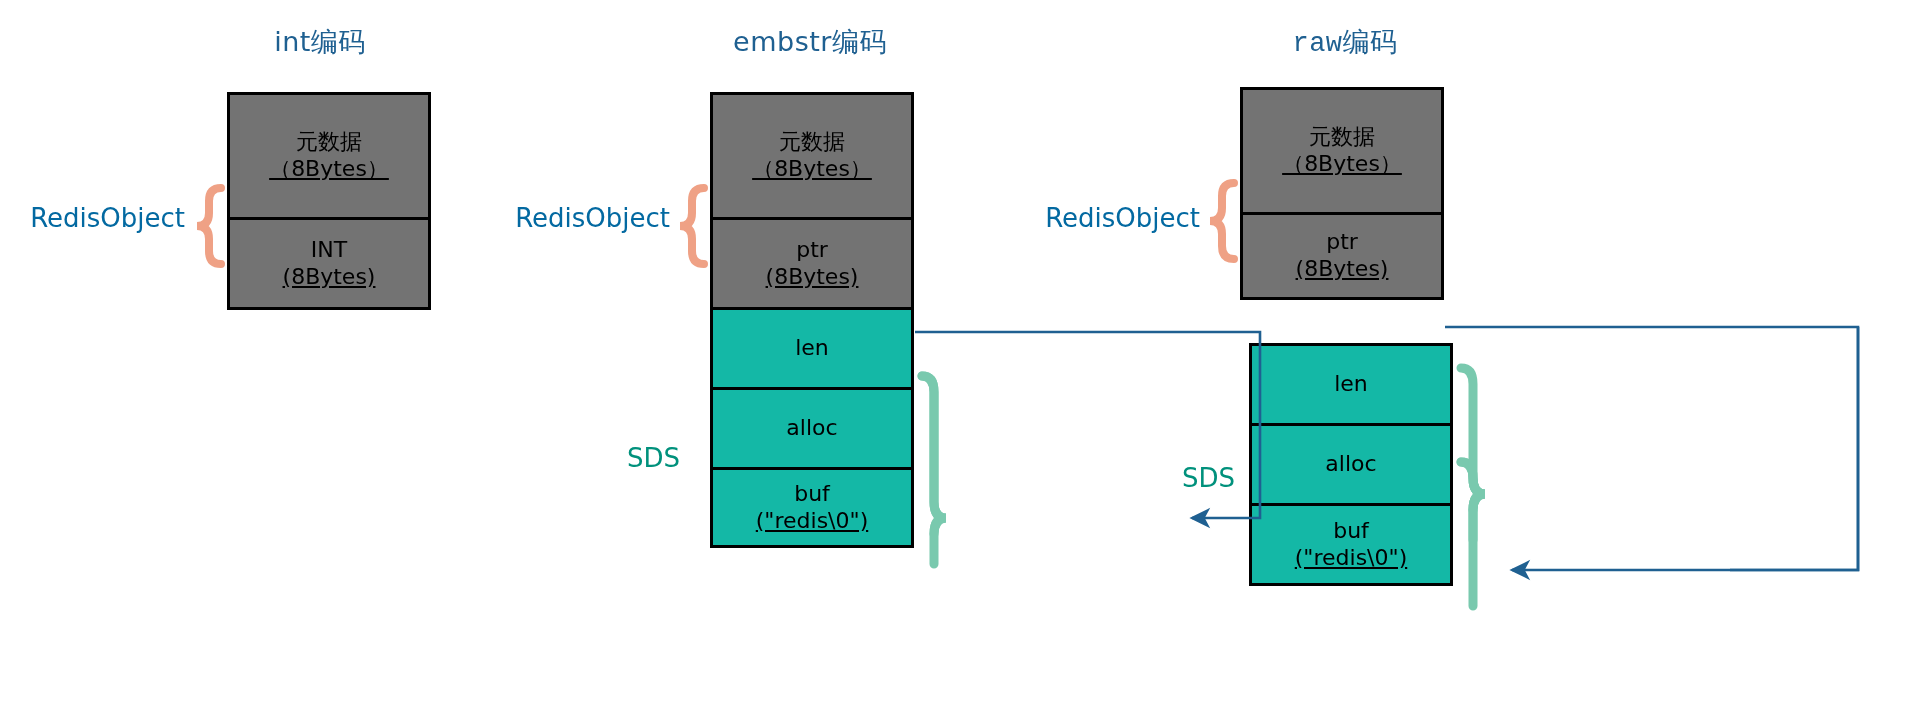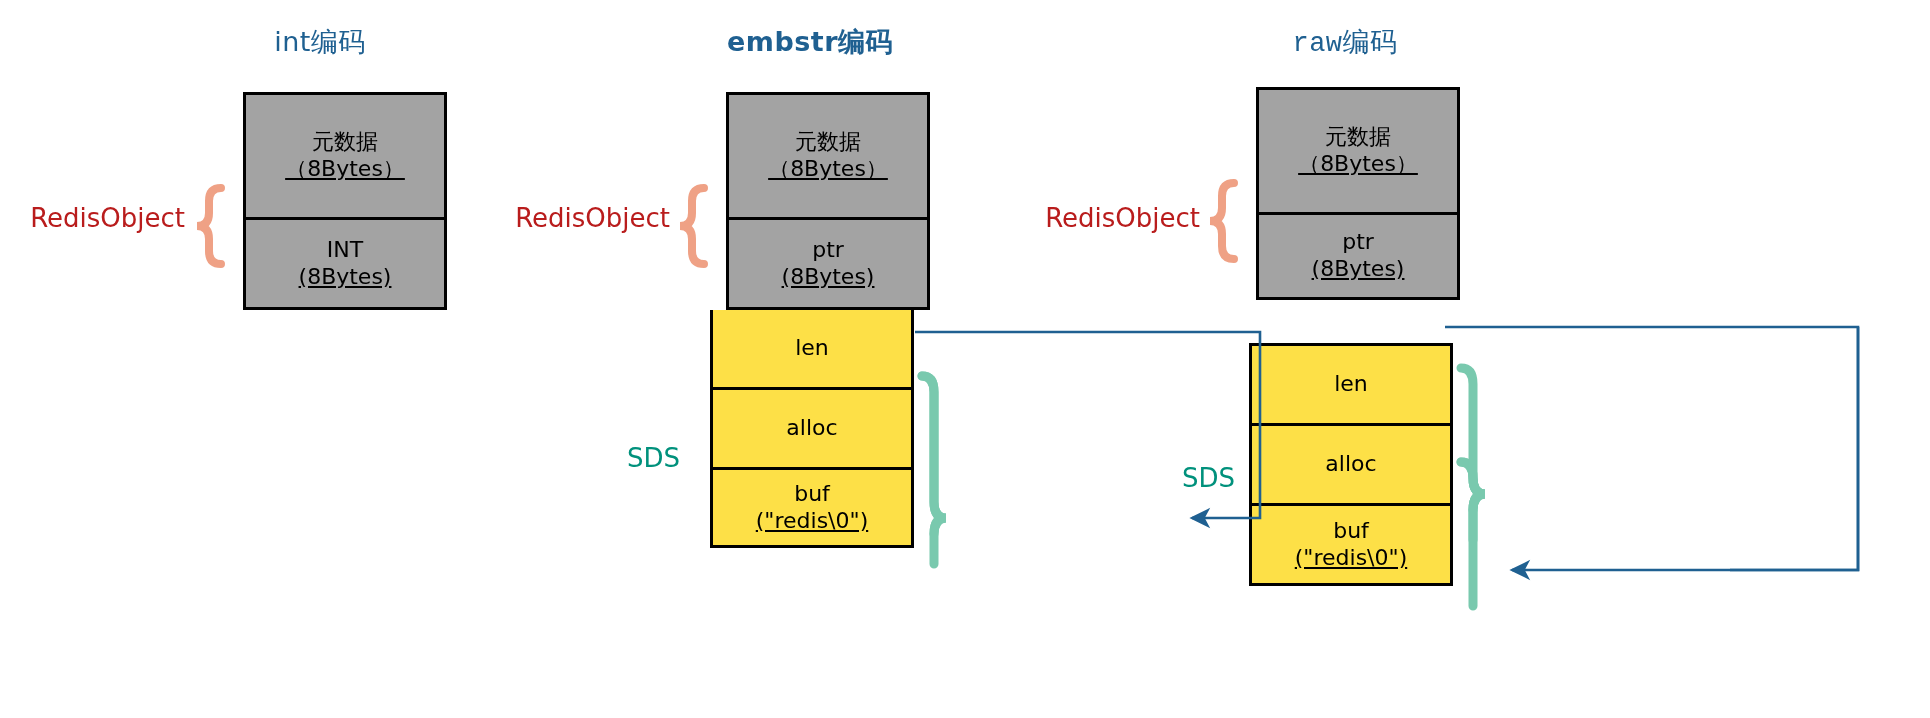--- a/index.html
+++ b/index.html
@@ -29,31 +29,31 @@
     justify-content:center;
     color:#000000;
     font-size:22px;
     line-height:1.22;
     text-align:center;
     border:3px solid #000000;
     white-space:pre-line;
   }
   .cell .l1{display:block;}
   .cell .l2{display:block;text-decoration:underline;}
-  .orange{background:#a3a3a3;margin-left:16px;}
-  .green{background:#fde047;}
+  .orange{background:#737373;}
+  .green{background:#14b8a6;}
   .nb-top{border-top:none;}
 
   .side-label{
     position:absolute;
     font-size:26px;
     white-space:nowrap;
     transform:translate(-100%,-50%);
   }
-  .lbl-redisobject{color:#b91c1c;}
+  .lbl-redisobject{color:#0369a1;}
   .lbl-sds{color:#00917C;}
 
   .svg-layer{position:absolute;left:0;top:0;width:1930px;height:718px;pointer-events:none;}
 </style>
 </head>
 <body>
 
 <div class="stage">
 
   <div class="panel-title" style="left:320px;top:24px;">int编码</div>
@@ -62,21 +62,21 @@
 
   <div class="cell orange" style="left:227px;top:92px;width:204px;height:128px;">
     <span class="l1">元数据</span>
     <span class="l2">（8Bytes）</span>
   </div>
   <div class="cell orange nb-top" style="left:227px;top:220px;width:204px;height:90px;">
     <span class="l1">INT</span>
     <span class="l2">(8Bytes)</span>
   </div>
 
-  <div class="panel-title" style="left:810px;top:24px;font-weight:bold;">embstr编码</div>
+  <div class="panel-title" style="left:810px;top:24px;">embstr编码</div>
 
   <div class="side-label lbl-redisobject" style="left:670px;top:218px;">RedisObject</div>
   <div class="side-label lbl-sds" style="left:680px;top:458px;">SDS</div>
 
   <div class="cell orange" style="left:710px;top:92px;width:204px;height:128px;">
     <span class="l1">元数据</span>
     <span class="l2">（8Bytes）</span>
   </div>
   <div class="cell orange nb-top" style="left:710px;top:220px;width:204px;height:90px;">
     <span class="l1">ptr</span>

